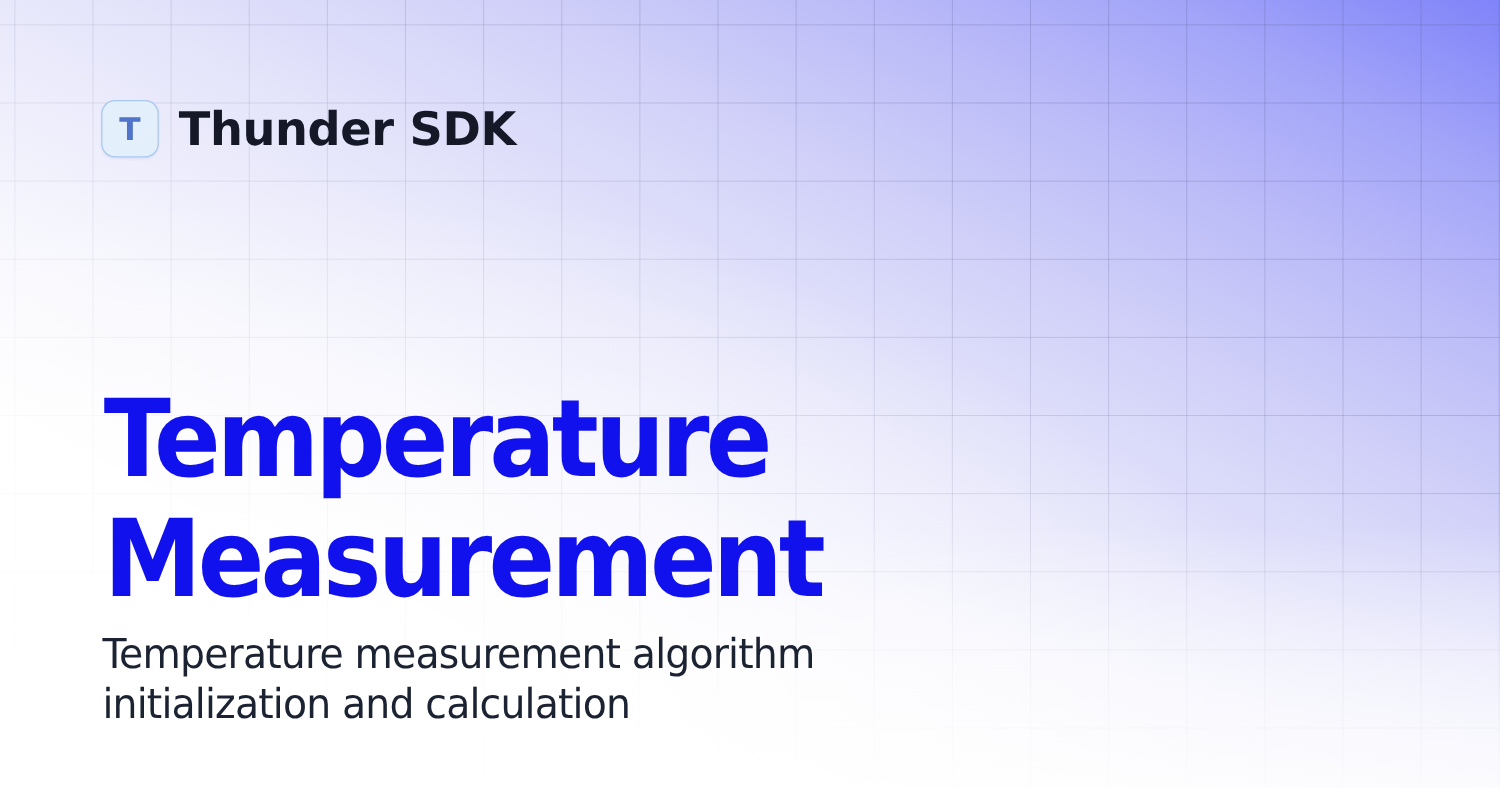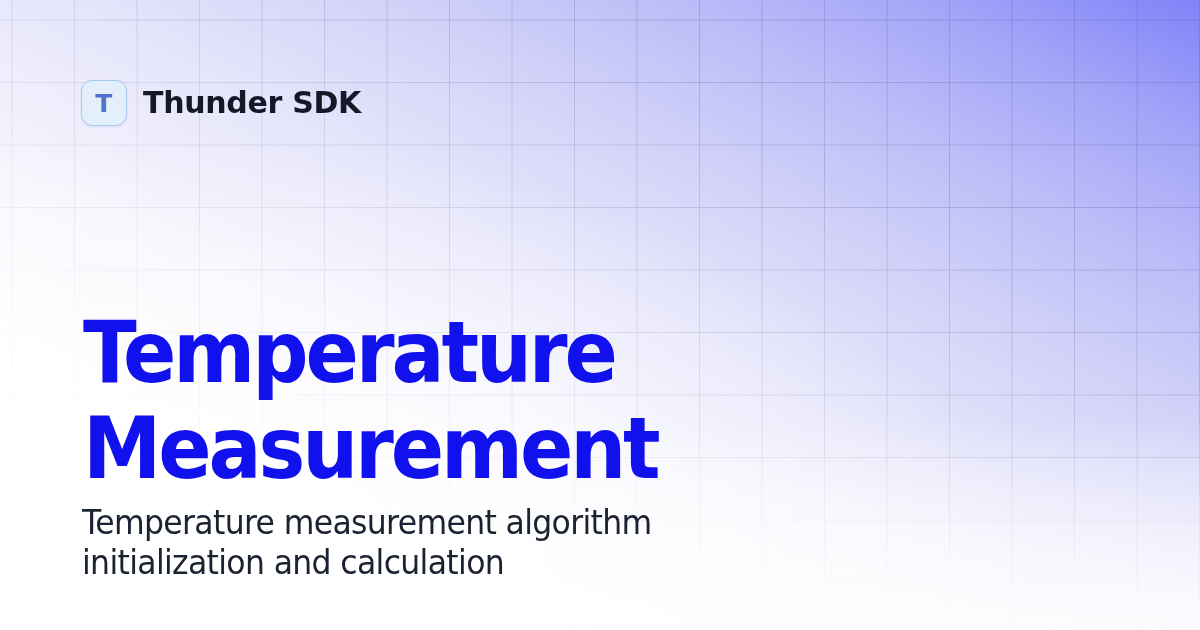--- a/index.html
+++ b/index.html
@@ -94,21 +94,21 @@
     font-family: "DejaVu Sans", sans-serif;
     font-size: 25px;
     font-weight: 700;
     color: #4f74c9;
     line-height: 1;
     letter-spacing: 0.2px;
   }
 
   .brand-name {
     font-family: "DejaVu Sans", sans-serif;
-    font-size: 30px;
+    font-size: 37px;
     font-weight: 700;
     color: #141827;
     letter-spacing: -0.3px;
     line-height: 1;
     white-space: nowrap;
   }
 
   .headline {
     position: absolute;
     left: 83px;

